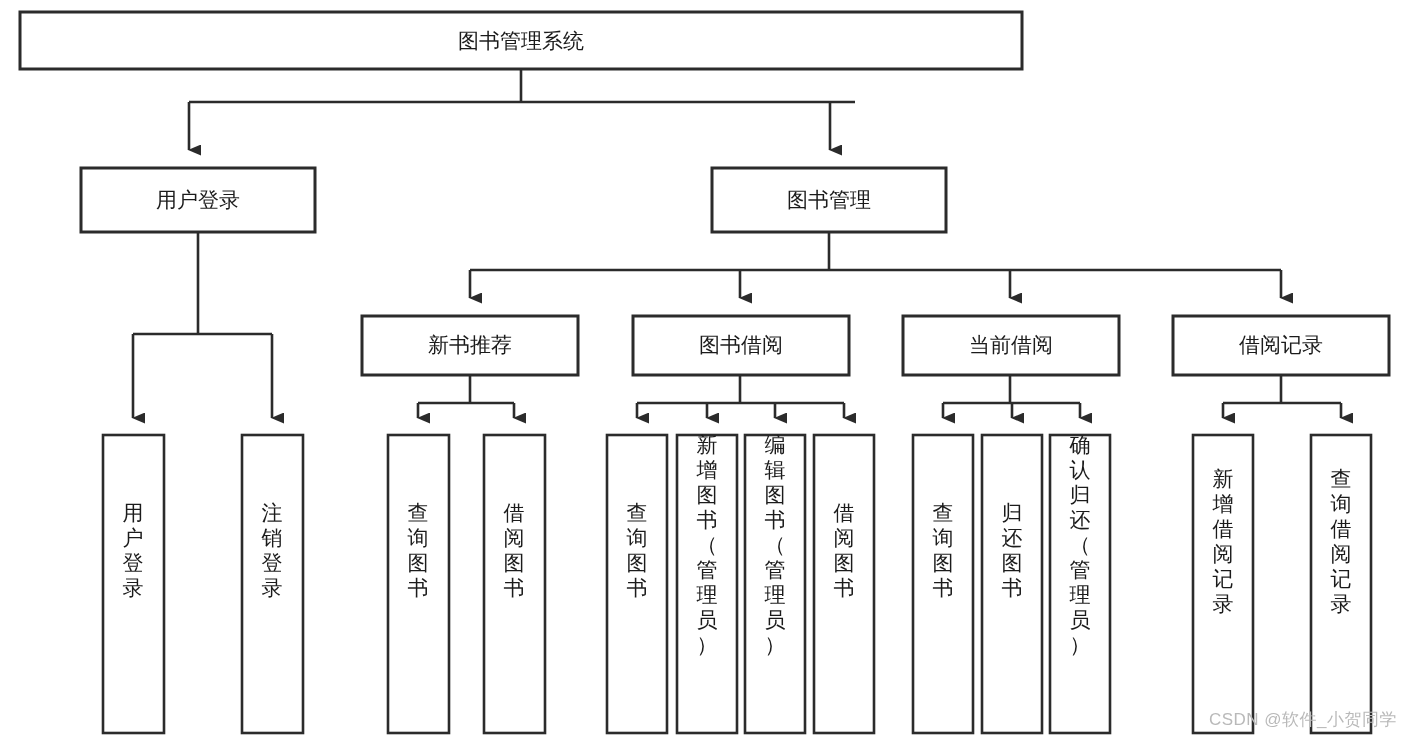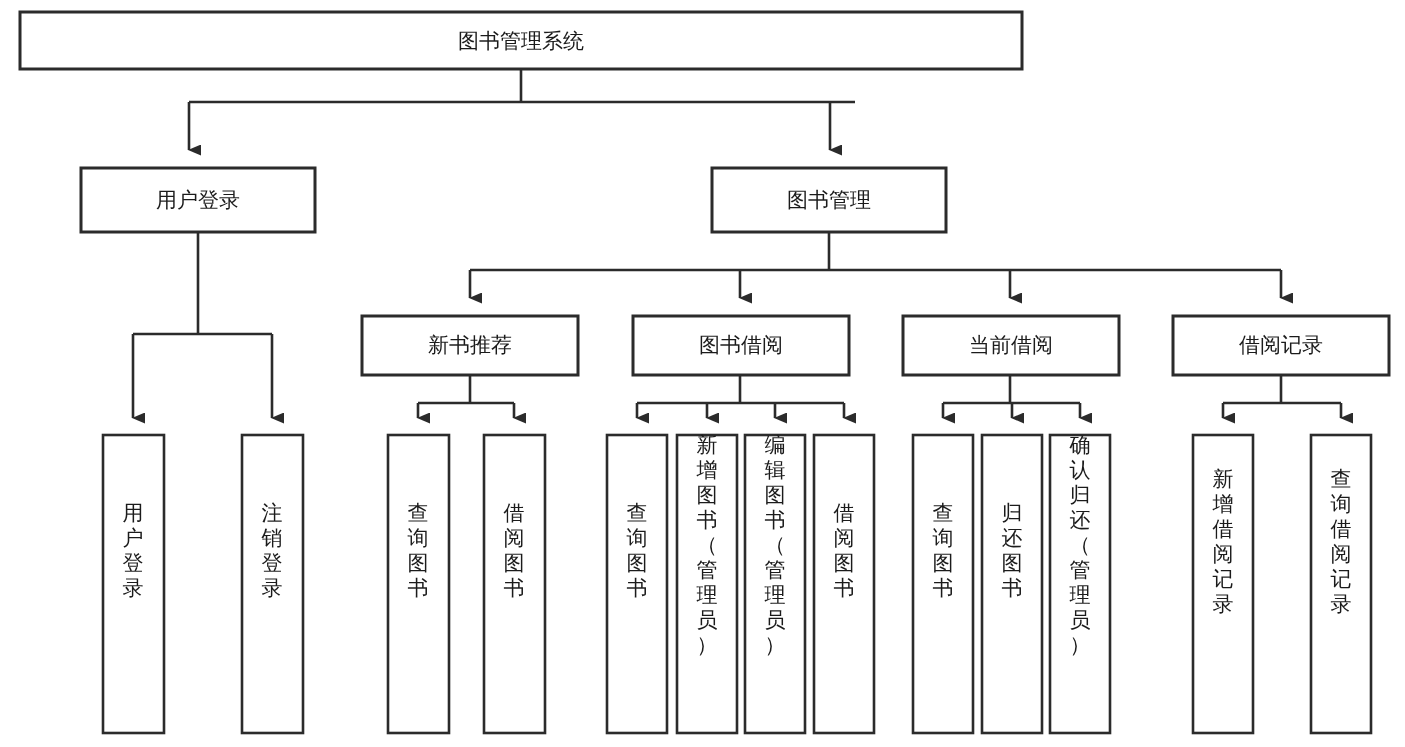--- a/index.html
+++ b/index.html
@@ -235,13 +235,14 @@
       <text class="node-label-v" x="1223" y="486"><tspan x="1223" dy="0">新</tspan><tspan x="1223" dy="25">增</tspan><tspan x="1223" dy="25">借</tspan><tspan x="1223" dy="25">阅</tspan><tspan x="1223" dy="25">记</tspan><tspan x="1223" dy="25">录</tspan></text>
     </g>
 
     <g>
       <rect class="node-rect-thin" x="1311" y="435" width="60" height="298"></rect>
       <text class="node-label-v" x="1341" y="486"><tspan x="1341" dy="0">查</tspan><tspan x="1341" dy="25">询</tspan><tspan x="1341" dy="25">借</tspan><tspan x="1341" dy="25">阅</tspan><tspan x="1341" dy="25">记</tspan><tspan x="1341" dy="25">录</tspan></text>
     </g>
 
   </svg>
 
+  <div class="watermark">CSDN @软件_小贺同学</div>
 </div>
 
 </body></html>

